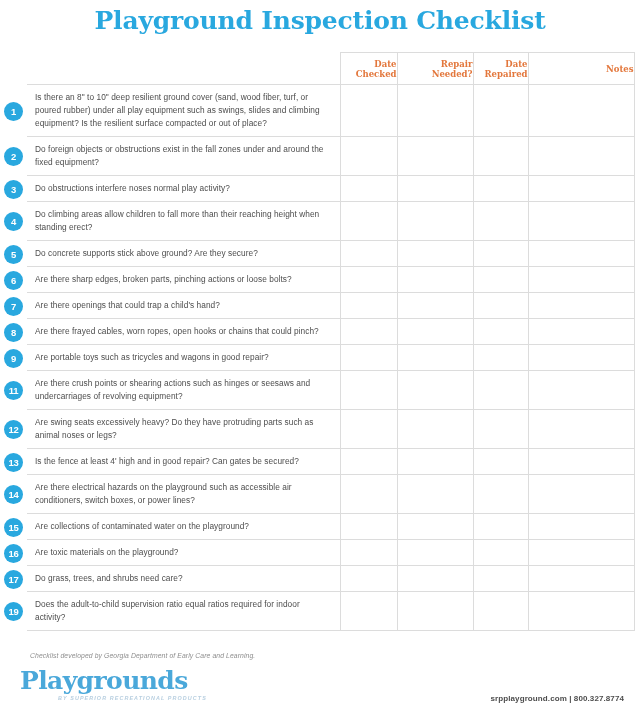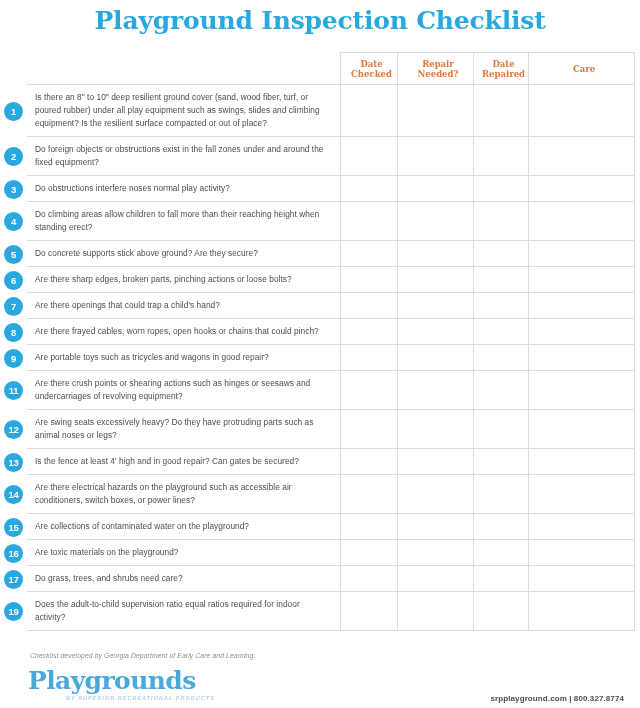--- a/index.html
+++ b/index.html
@@ -81,21 +81,21 @@
     height: 31px;
   }
   .hdr-label {
     display: block;
     color: #e3773c;
     font-family: "DejaVu Serif", serif;
     font-weight: bold;
     font-size: 8.5px;
     line-height: 10px;
     padding: 0 0 0 6px;
-    text-align: center;
+    text-align: right;
   }
   .hdr-cell {
     vertical-align: middle;
   }
 
   .badge {
     display: inline-block;
     width: 19px;
     height: 19px;
     border-radius: 50%;
@@ -124,21 +124,21 @@
     left: 30px;
     top: 652px;
     color: #8d8d8d;
     font-size: 6.8px;
     font-style: italic;
     letter-spacing: 0.1px;
     white-space: nowrap;
   }
   .logo-block {
     position: absolute;
-    left: 28px;
+    left: 20px;
     top: 668px;
   }
   .logo-word {
     color: #4aa8da;
     font-family: "DejaVu Serif", serif;
     font-weight: bold;
     font-size: 25px;
     line-height: 26px;
     letter-spacing: -0.6px;
   }
@@ -190,21 +190,21 @@
           </th>
           <th class="hdr-cell">
             <span class="hdr-label">Repair</span>
             <span class="hdr-label">Needed?</span>
           </th>
           <th class="hdr-cell">
             <span class="hdr-label">Date</span>
             <span class="hdr-label">Repaired</span>
           </th>
           <th class="hdr-cell">
-            <span class="hdr-label">Care</span>
+            <span class="hdr-label">Notes</span>
           </th>
         </tr>
       </thead>
       <tbody id="checklist-body">
           <tr>
             <td class="num"><span class="badge">1</span></td>
             <td class="item">
               <span class="item-text">Is there an 8" to 10" deep resilient ground cover (sand, wood fiber, turf, or poured rubber) under all play equipment such as swings, slides and climbing equipment? Is the resilient surface compacted or out of place?</span>
             </td>
             <td class="blank"></td>

